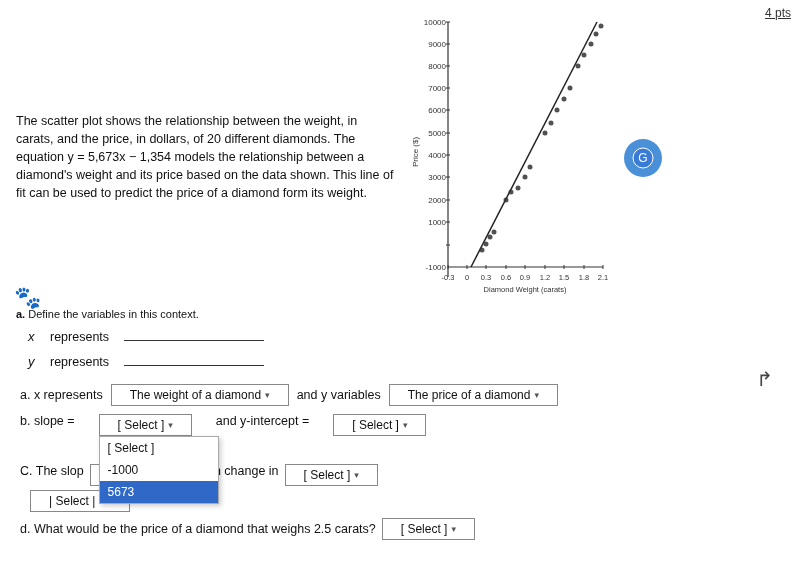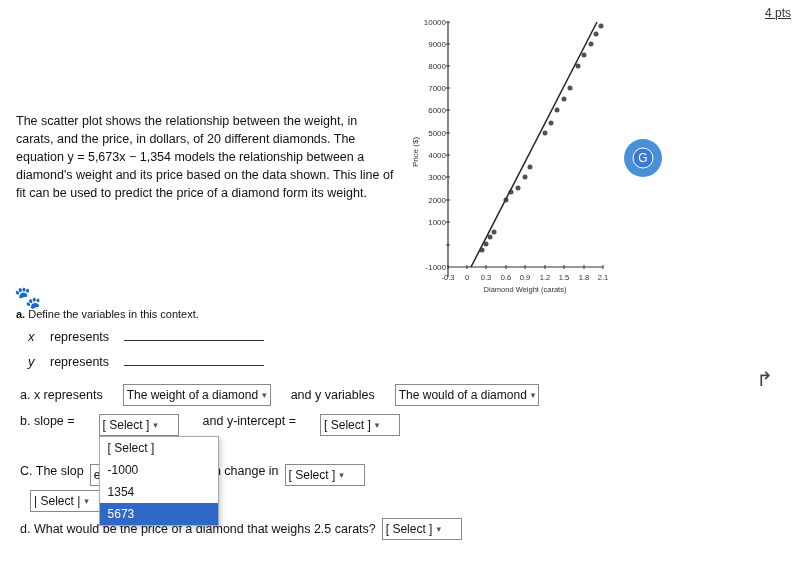--- a/index.html
+++ b/index.html
@@ -91,28 +91,28 @@
       display: block;
     }
     
     .bottom-section {
       margin-top: 10px;
       padding: 0 4px;
     }
     .row-a-represents {
       display: flex;
       align-items: center;
-      gap: 20px;
+      gap: 8px;
       margin-bottom: 8px;
       font-size: 12.5px;
     }
     .select-box {
       border: 1px solid #888;
       background: #fff;
-      padding: 3px 3px;
+      padding: 3px 18px;
       font-size: 12px;
       cursor: pointer;
       display: inline-flex;
       align-items: center;
       gap: 4px;
       min-width: 80px;
       position: relative;
     }
     .select-box .chevron {
       font-size: 9px;
@@ -303,37 +303,36 @@
   <div class="bottom-section">
 
     <div class="row-a-represents">
       <span>a. x represents</span>
       <div class="select-box">
         <span>The weight of a diamond</span>
         <span class="chevron">▾</span>
       </div>
       <span>and y variables</span>
       <div class="select-box">
-        <span>The would of a diamond</span>
+        <span>The price of a diamond</span>
         <span class="chevron">▾</span>
       </div>
     </div>
 
     <div class="row-b-slope">
       <span>b. slope =</span>
       <div style="position:relative; display:inline-block;">
         <div class="select-box">
           <span>[ Select ]</span>
           <span class="chevron">▾</span>
         </div>
         
         <div class="dropdown-open">
           <span class="dropdown-item">[ Select ]</span>
           <span class="dropdown-item">-1000</span>
-          <span class="dropdown-item">1354</span>
           <span class="dropdown-item selected-highlight">5673</span>
         </div>
       </div>
       <span>and y-intercept =</span>
       <div class="select-box">
         <span>[ Select ]</span>
         <span class="chevron">▾</span>
       </div>
     </div>
 

